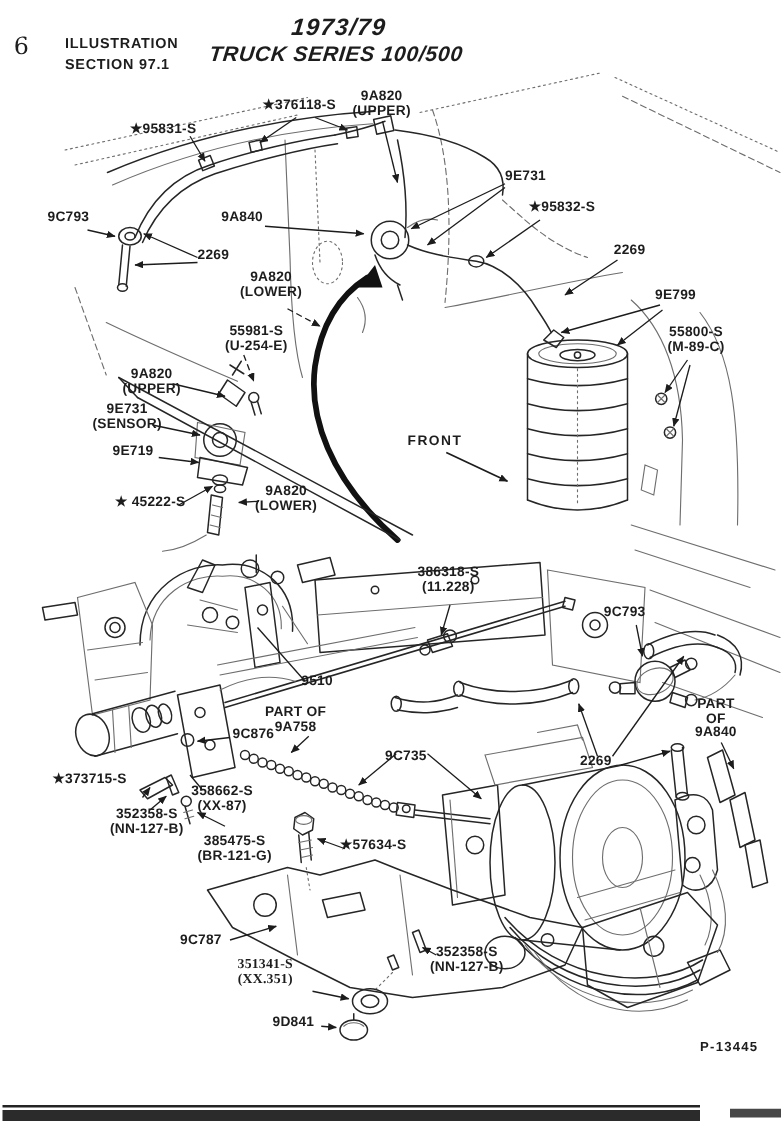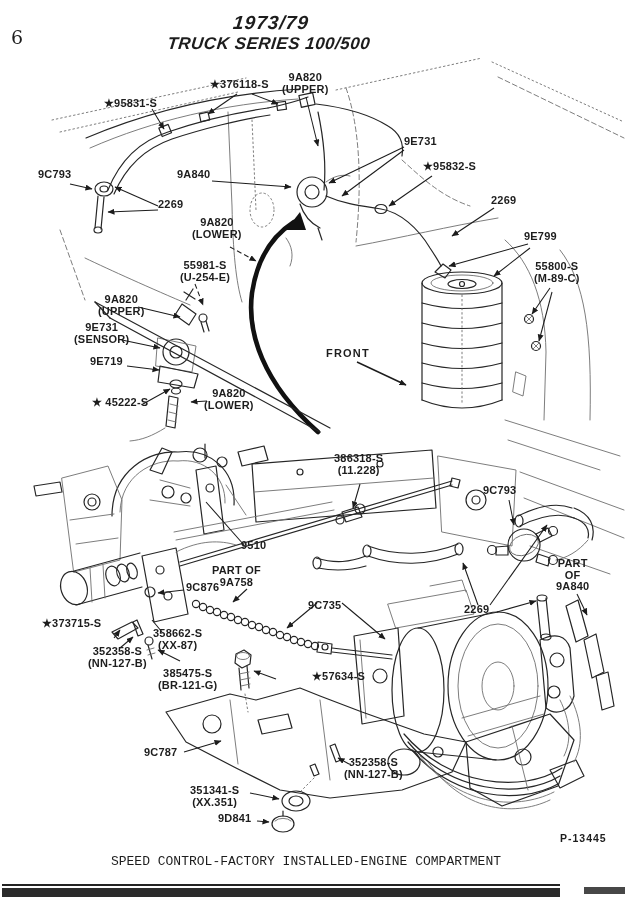--- a/index.html
+++ b/index.html
@@ -349,20 +349,24 @@
         <path class="ld" d="M276,679 L254,671"></path>
         <path class="ld" d="M184,752 L221,741"></path>
         <path class="ld" d="M250,793 L279,799"></path>
         <path class="ld" d="M257,821 L269,822"></path>
         <path class="ld" d="M349,764 L338,758"></path>
       </g>
     </g>
   </svg>
 
   <div class="abs pagenum" style="left:11px;top:26px;">6</div>
+  <div class="abs hdrleft" style="left:52px;top:27px;">
+    <div>ILLUSTRATION</div>
+    <div>SECTION 97.1</div>
+  </div>
   <div class="abs title" style="left:150px;top:12px;">
     <div class="t1">1973/79</div>
     <div class="t2">TRUCK SERIES 100/500</div>
   </div>
 
   <div class="abs lbl" style="left:104px;top:98px;">★95831-S</div>
   <div class="abs lbl" style="left:210px;top:79px;">★376118-S</div>
   <div class="abs lbl" style="left:282px;top:72px;">9A820
 (UPPER)</div>
   <div class="abs lbl" style="left:404px;top:136px;">9E731</div>
@@ -400,27 +404,26 @@
 9A840</div>
   <div class="abs lbl" style="left:308px;top:600px;">9C735</div>
   <div class="abs lbl" style="left:464px;top:604px;">2269</div>
   <div class="abs lbl" style="left:42px;top:618px;">★373715-S</div>
   <div class="abs lbl" style="left:88px;top:646px;">352358-S
 (NN-127-B)</div>
   <div class="abs lbl" style="left:153px;top:628px;">358662-S
 (XX-87)</div>
   <div class="abs lbl" style="left:158px;top:668px;">385475-S
 (BR-121-G)</div>
-  <div class="abs lbl" style="left:272px;top:671px;margin-left:40px;">★57634-S</div>
+  <div class="abs lbl" style="left:272px;top:671px;">★57634-S</div>
   <div class="abs lbl" style="left:144px;top:747px;">9C787</div>
-  <div class="abs lbl" style="left:190px;top:785px;">351341-S
+  <div class="abs lbl" style="left:190px;top:766px;font-family:Liberation Serif, serif;">351341-S
 (XX.351)</div>
   <div class="abs lbl" style="left:218px;top:813px;">9D841</div>
   <div class="abs lbl" style="left:344px;top:757px;">352358-S
 (NN-127-B)</div>
 
   <div class="abs figno" style="left:560px;top:816px;margin-top:16px;">P-13445</div>
-  <div class="abs cap" style="left:306px;top:854px;transform:translateX(-50%);">SPEED CONTROL-FACTORY INSTALLED-ENGINE COMPARTMENT</div>
   <div class="bar" style="left:2px;top:884px;width:558px;height:1.5px;"></div>
   <div class="bar" style="left:2px;top:888px;width:558px;height:9px;background:#2b2b2b;"></div>
   <div class="bar" style="left:584px;top:887px;width:41px;height:7px;background:#474747;"></div>
 
 </div>
 
 </body></html>

